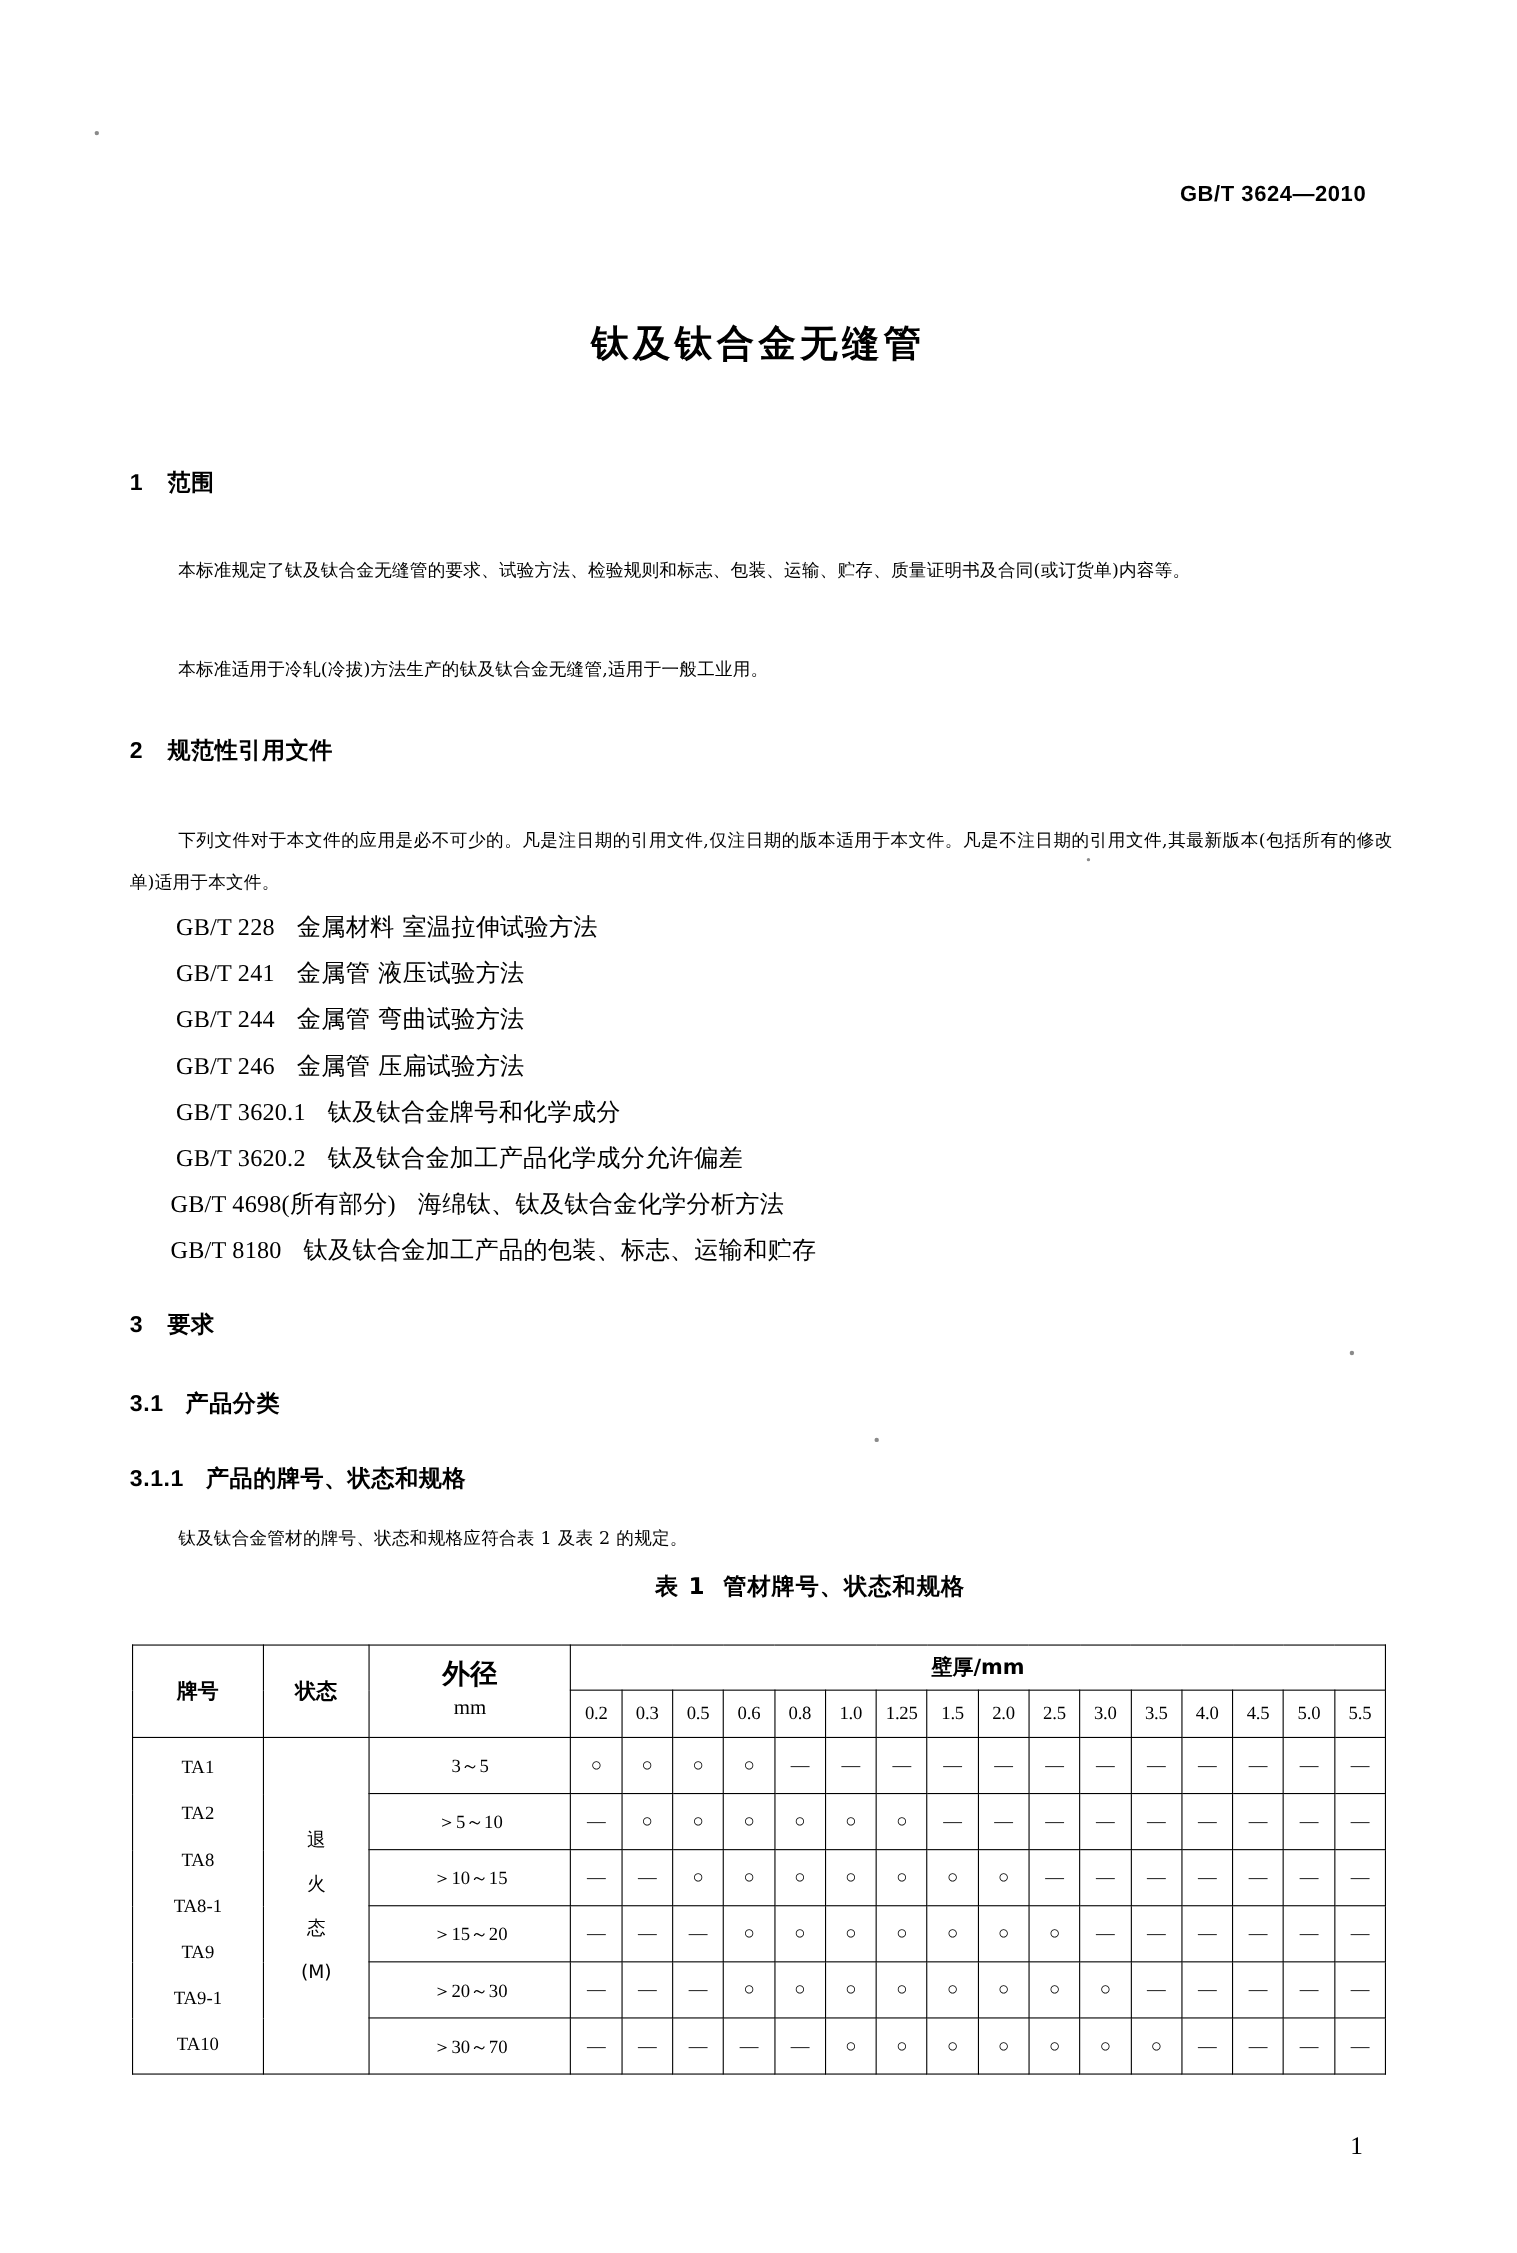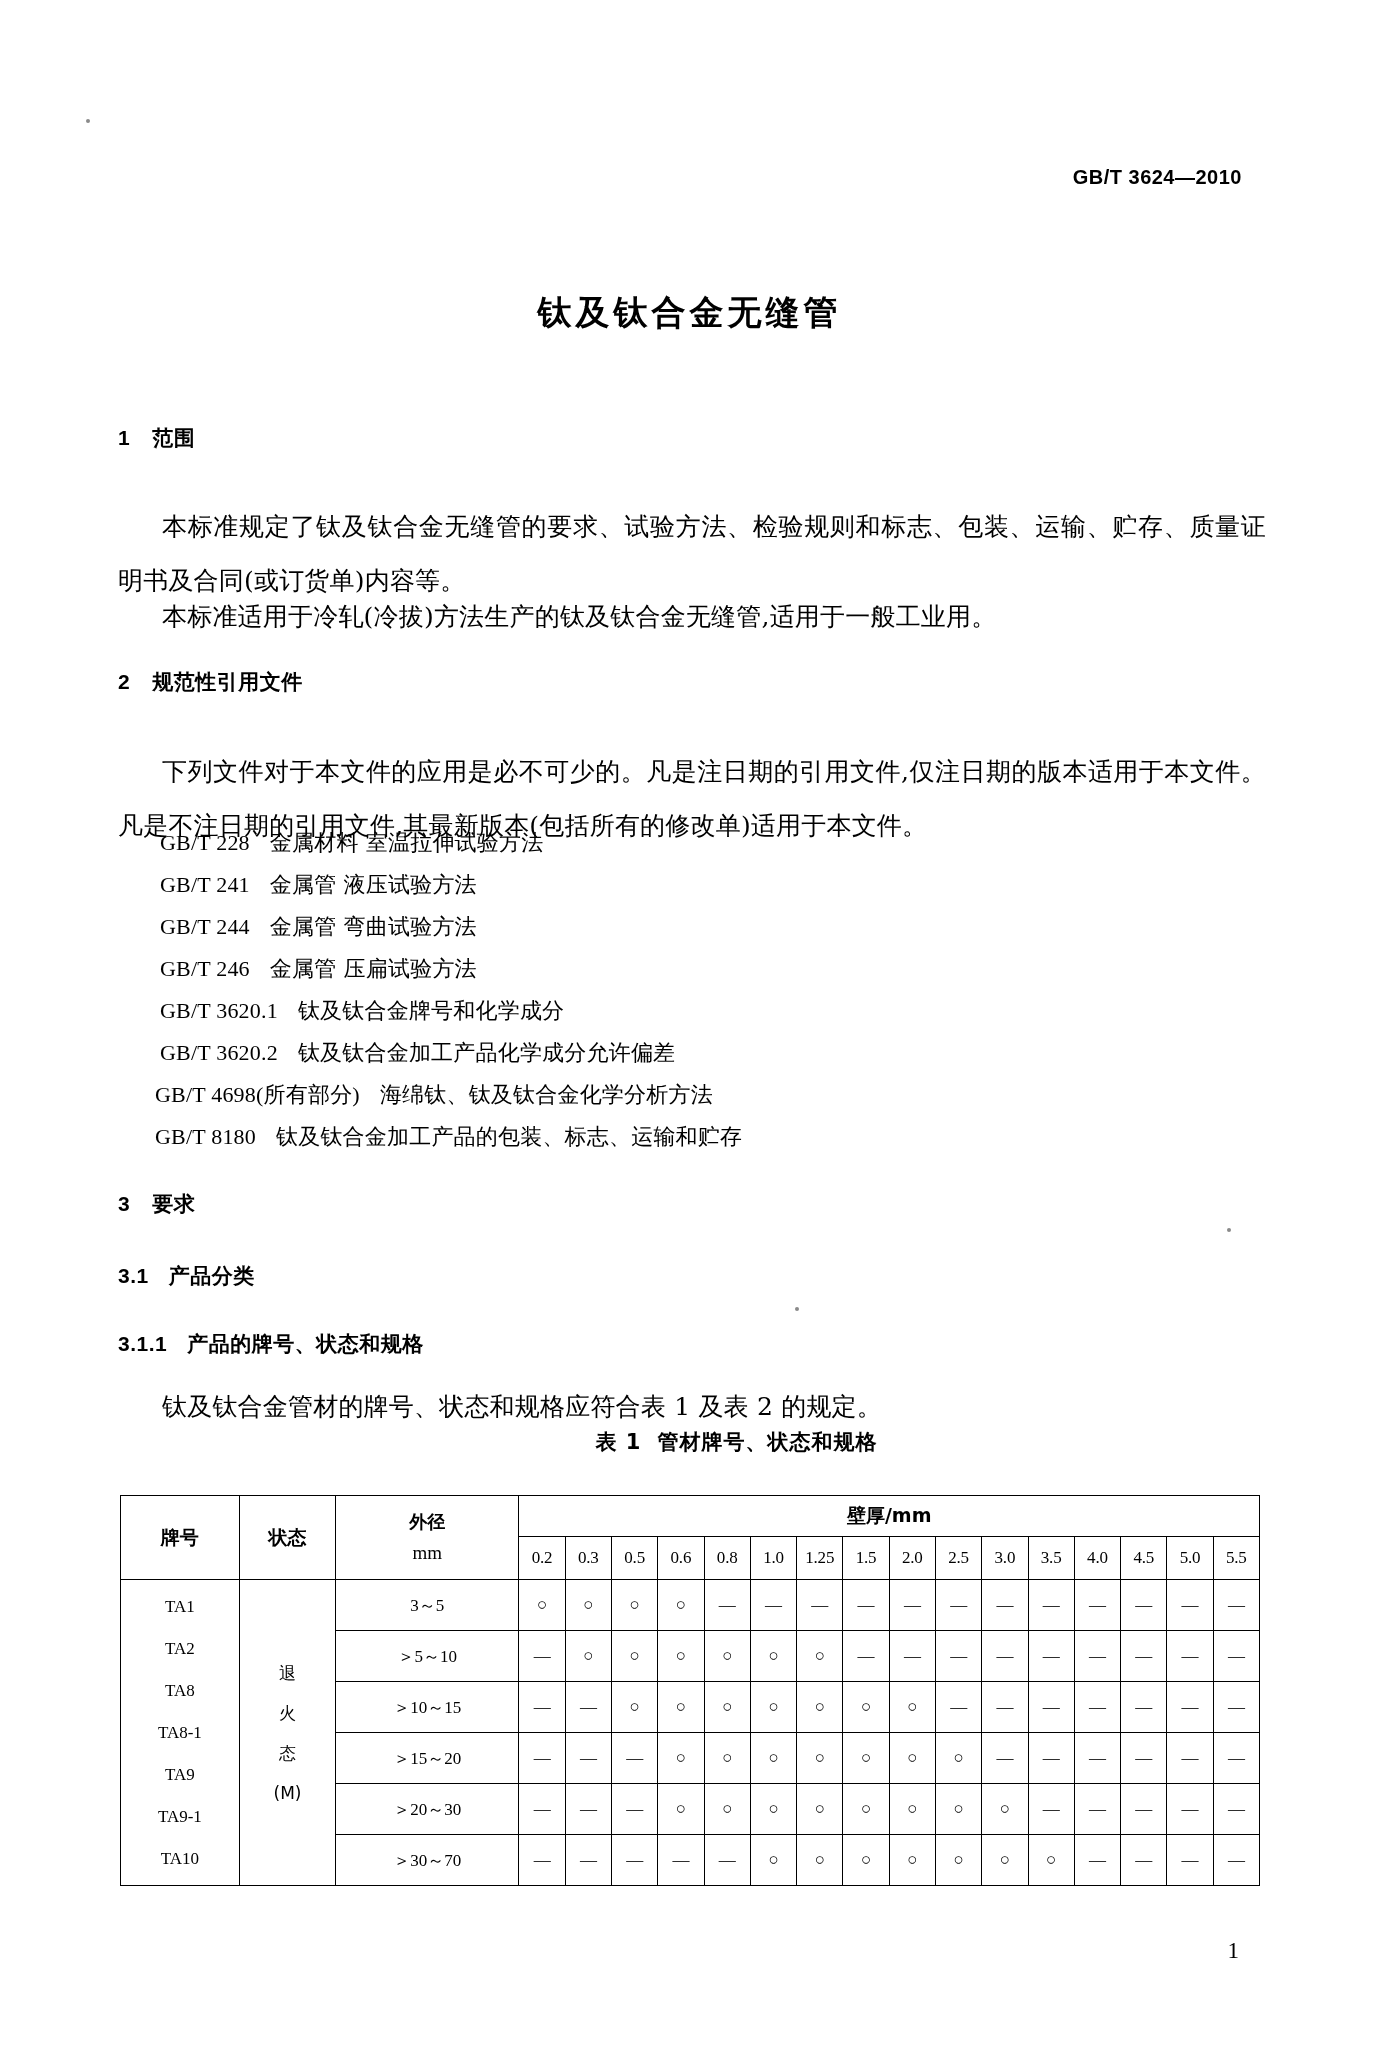--- a/index.html
+++ b/index.html
@@ -60,22 +60,22 @@
   .clause-num {
     display: inline-block;
     font-family: "Liberation Sans", "DejaVu Sans", sans-serif;
   }
   .clause-gap-1 { display:inline-block; width: 22px; }
   .clause-gap-2 { display:inline-block; width: 20px; }
 
   .para {
     position: absolute;
     font-family: "DejaVu Serif", "Liberation Serif", serif;
-    font-size: 25px;
-    line-height: 54px;
+    font-size: 16px;
+    line-height: 38px;
     letter-spacing: 0.2px;
     text-align: justify;
   }
   .para.indent { text-indent: 44px; }
 
   .ref-line {
     position: absolute;
     font-family: "Liberation Serif", "DejaVu Serif", serif;
     font-size: 22px;
     white-space: nowrap;
@@ -128,21 +128,21 @@
   }
   th.th-span   { }
   td.mark, th.wt {
     font-size: 17px;
     font-family: "Liberation Serif", "DejaVu Serif", serif;
     letter-spacing: -0.2px;
   }
   .od-label {
     font-family: "DejaVu Sans", "Liberation Sans", sans-serif;
     font-weight: bold;
-    font-size: 18px;
+    font-size: 25px;
     line-height: 30px;
   }
   .od-unit {
     font-family: "Liberation Serif", "DejaVu Serif", serif;
     font-weight: normal;
     font-size: 19px;
     line-height: 32px;
   }
   .wt-title {
     font-family: "DejaVu Sans", "Liberation Sans", sans-serif;

